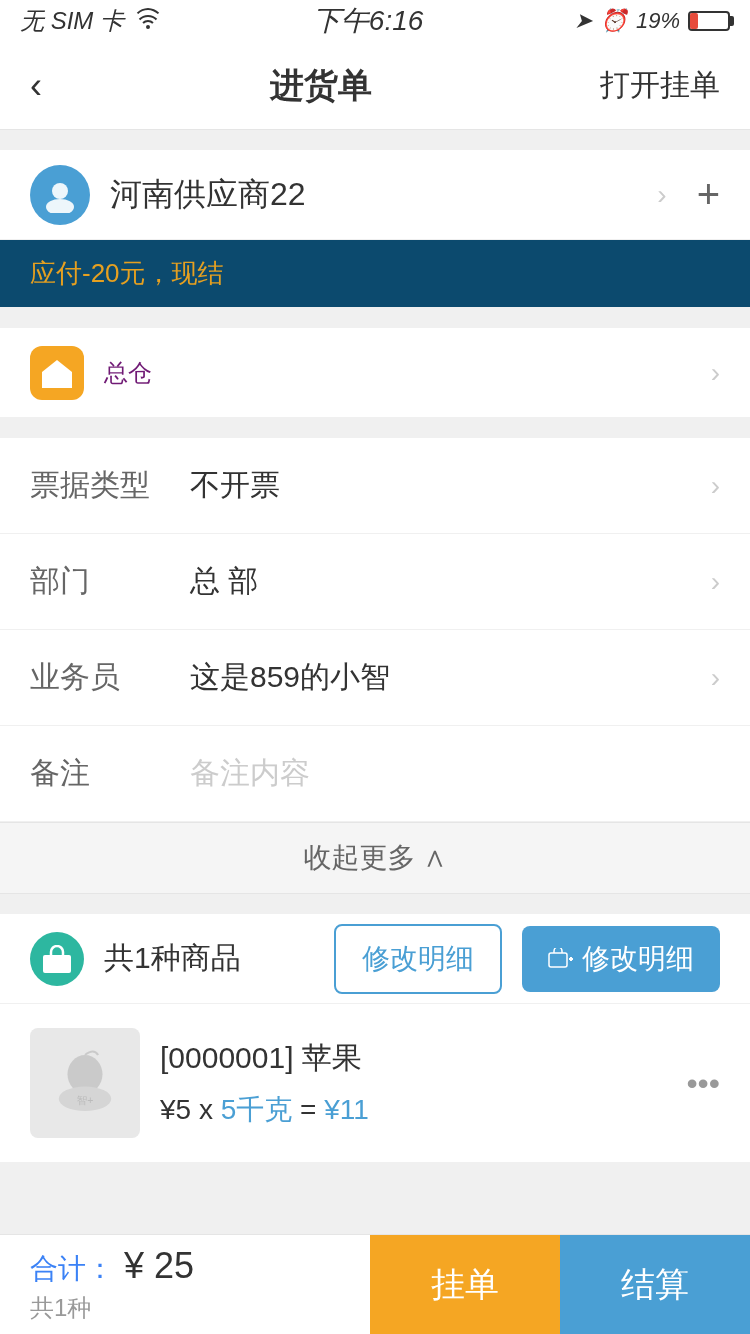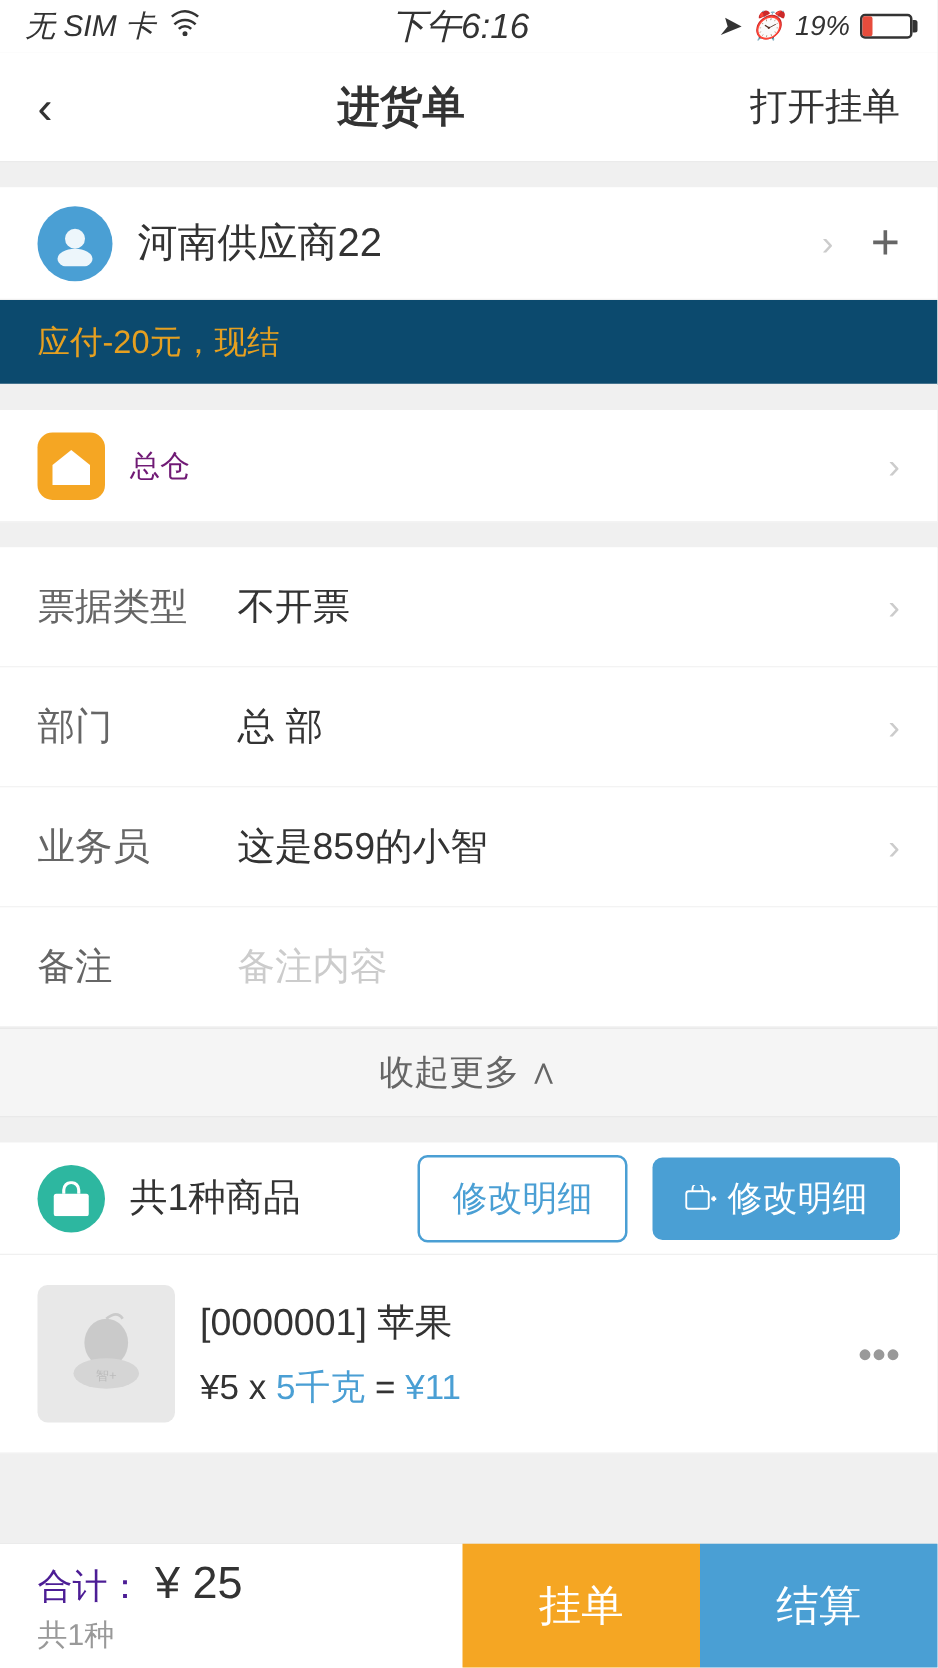--- a/index.html
+++ b/index.html
@@ -293,21 +293,21 @@
       justify-content: center;
       padding: 0 30px;
     }
     .summary-total {
       font-size: 32px;
       color: #333;
       display: flex;
       align-items: baseline;
       gap: 10px;
     }
-    .summary-total .label { font-size: 28px; color: #4c1d95; }
+    .summary-total .label { font-size: 28px; color: #3b82f6; }
     .summary-total .amount { font-size: 36px; font-weight: normal; color: #333; }
     .summary-count {
       font-size: 24px;
       color: #999;
       margin-top: 4px;
     }
     .btn-hang {
       width: 190px;
       background: #f5a623;
       color: #fff;

